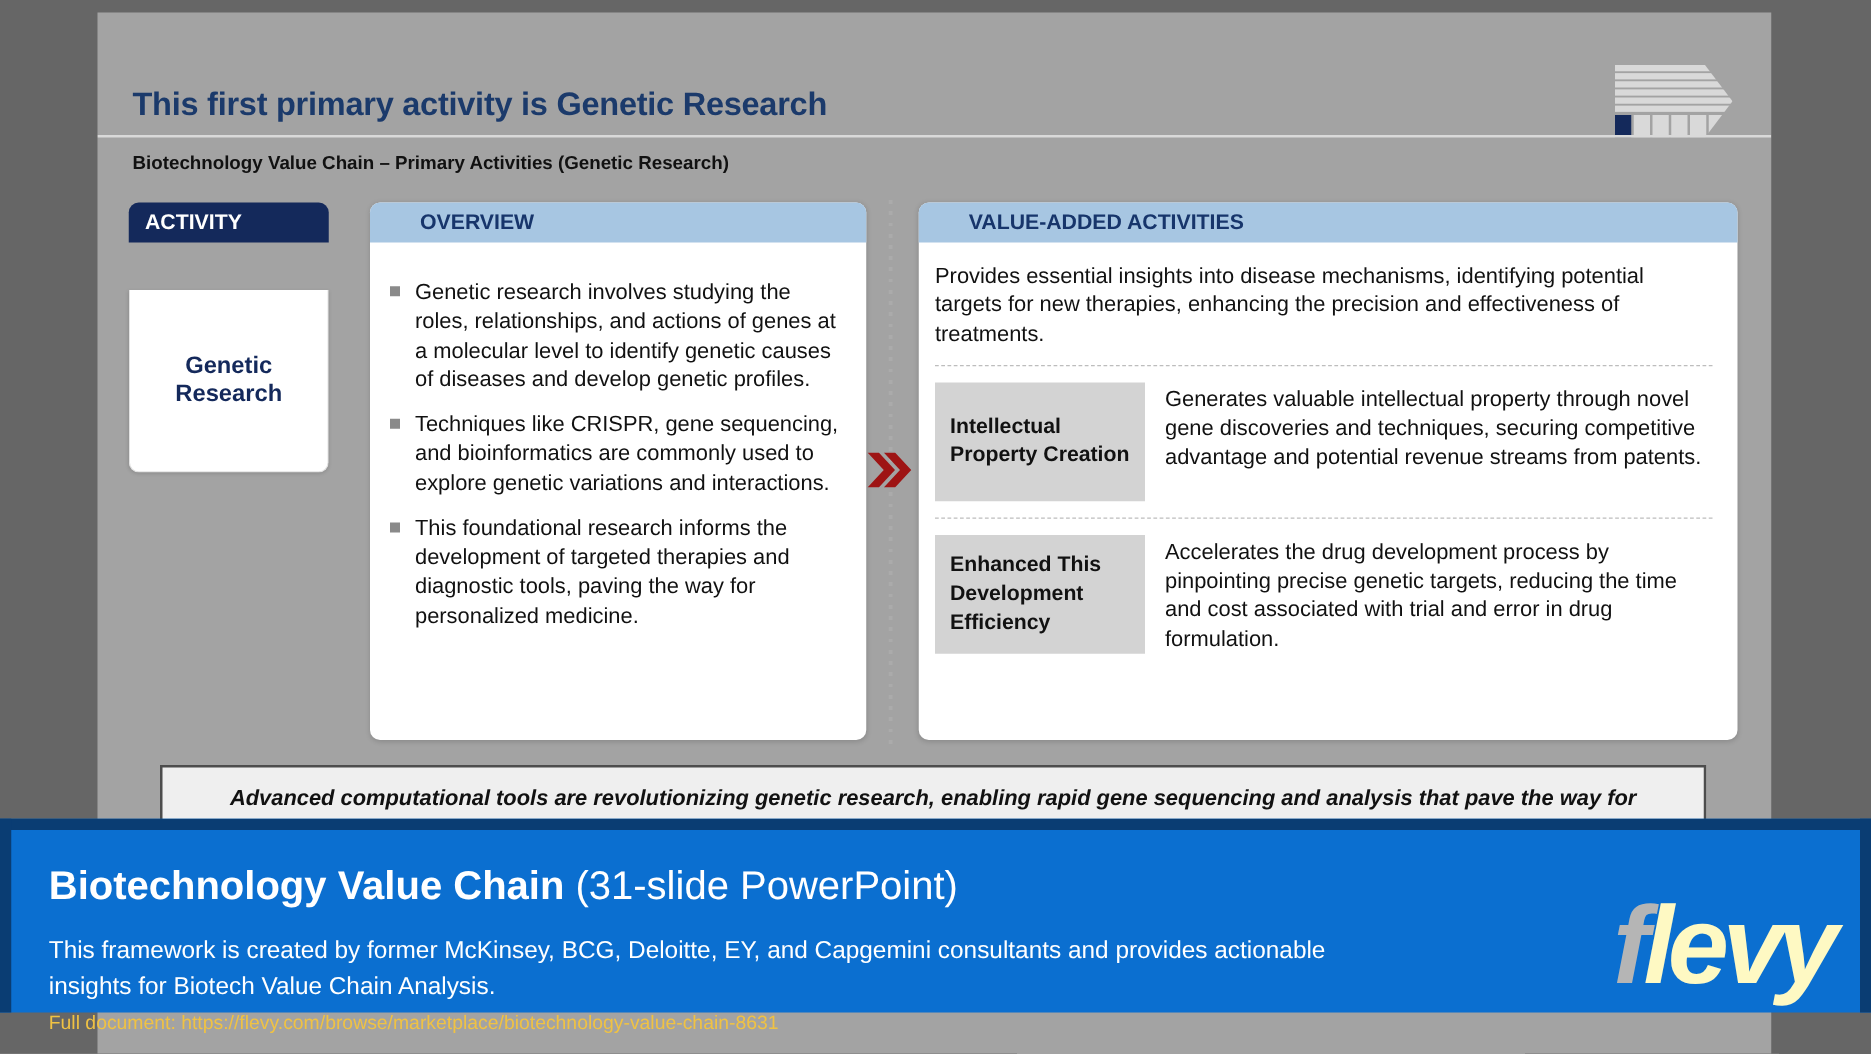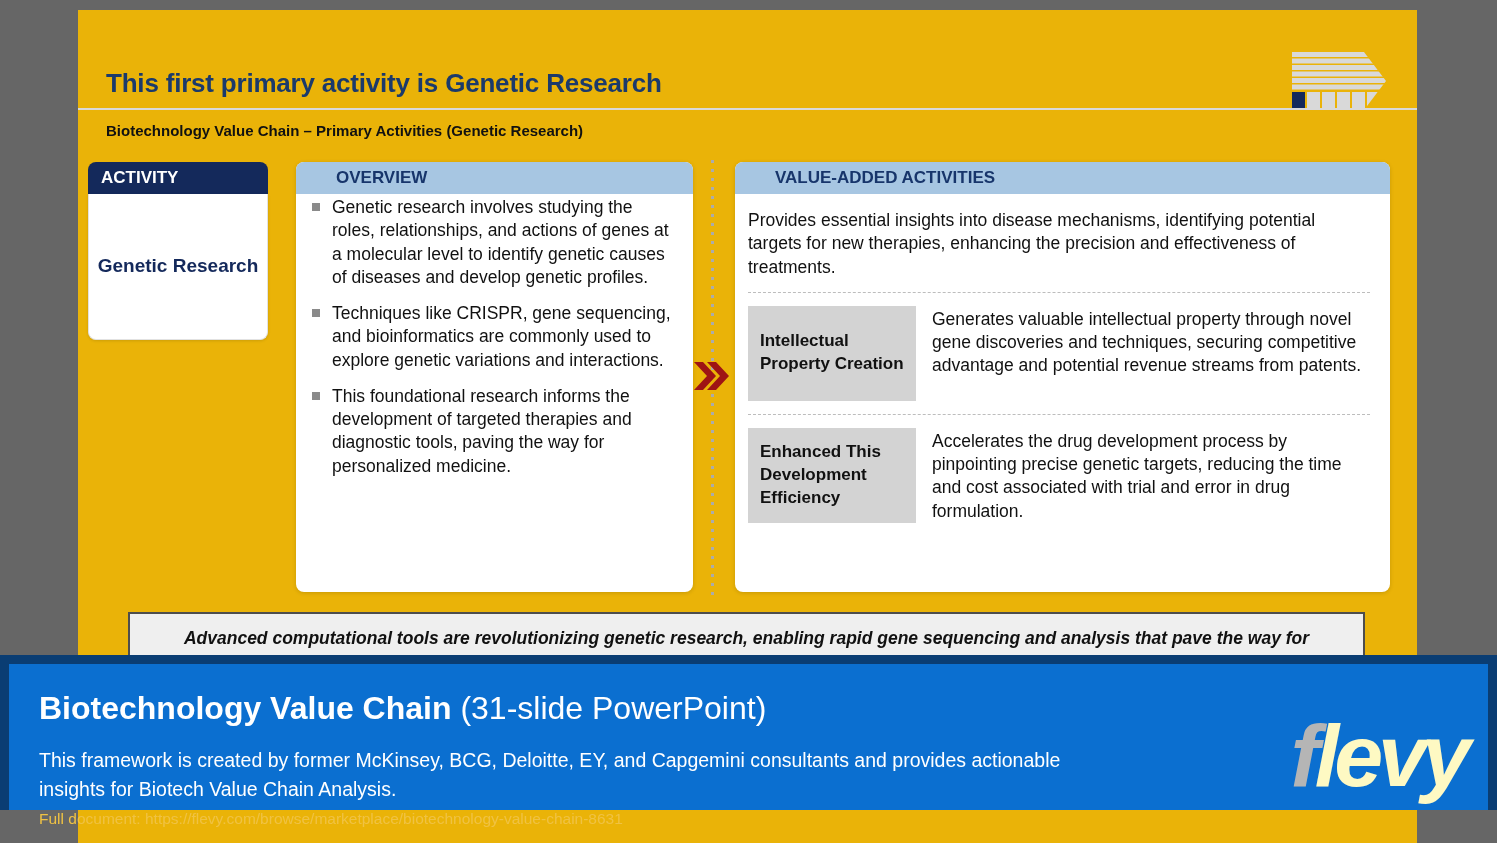--- a/index.html
+++ b/index.html
@@ -7,56 +7,56 @@
     width:1497px;height:843px;overflow:hidden;position:relative;
     background:#666666;
     font-family:"Liberation Sans", sans-serif;
     -webkit-font-smoothing:antialiased;
   }
   .canvas{position:absolute;inset:0;}
 
   
   .slide{
     position:absolute;left:78px;top:10px;width:1339px;height:833px;
-    background:#eab308;overflow:hidden;
+    background:#a3a3a3;overflow:hidden;
   }
   .slide-title{
     position:absolute;left:28px;top:58px;width:1100px;
     font-size:26px;font-weight:bold;color:#1b3a6b;letter-spacing:-0.2px;
   }
   .title-rule{
     position:absolute;left:0;top:98px;width:1339px;height:2px;background:#d9d9d9;
   }
   .vc-icon{position:absolute;left:1214px;top:42px;}
   .subtitle{
     position:absolute;left:28px;top:112px;width:1200px;
     font-size:15px;font-weight:bold;color:#111111;
   }
 
   
-  .activity-col{position:absolute;left:10px;top:152px;width:180px;}
+  .activity-col{position:absolute;left:25px;top:152px;width:160px;}
   .col-header{
     height:32px;line-height:32px;border-radius:8px 8px 0 0;
     font-size:17px;font-weight:bold;padding-left:13px;
   }
   .activity-header{background:#14295b;color:#ffffff;}
   .blue-header{background:#a7c6e2;color:#17356b;padding-left:40px;}
   .activity-box{
     height:145px;background:#ffffff;border:1px solid #e2e2e2;border-top:none;
     border-radius:0 0 8px 8px;box-shadow:0 1px 3px rgba(0,0,0,0.12);
     display:flex;align-items:center;justify-content:center;text-align:center;
-    font-size:19px;font-weight:bold;color:#14295b;line-height:1.2;
+    font-size:19px;font-weight:bold;color:#14295b;line-height:1.2;margin-top:38px;
   }
 
   
   .overview-col{
     position:absolute;left:218px;top:152px;width:397px;height:430px;
     background:#ffffff;border-radius:8px;box-shadow:0 1px 4px rgba(0,0,0,0.15);
   }
-  .overview-body{padding:2px 14px 0 14px;}
+  .overview-body{padding:28px 14px 0 14px;}
   .bullet{display:flex;margin-bottom:13px;}
   .bullet-marker{
     flex:0 0 8px;width:8px;height:8px;background:#8a8a8a;margin:7px 12px 0 2px;
   }
   .bullet-text{font-size:17.5px;color:#111111;line-height:1.33;}
 
   
   .dotted-divider{
     position:absolute;left:633px;top:150px;width:3px;height:440px;
     background:repeating-linear-gradient(to bottom,#ababab 0 3px,transparent 3px 9px);

